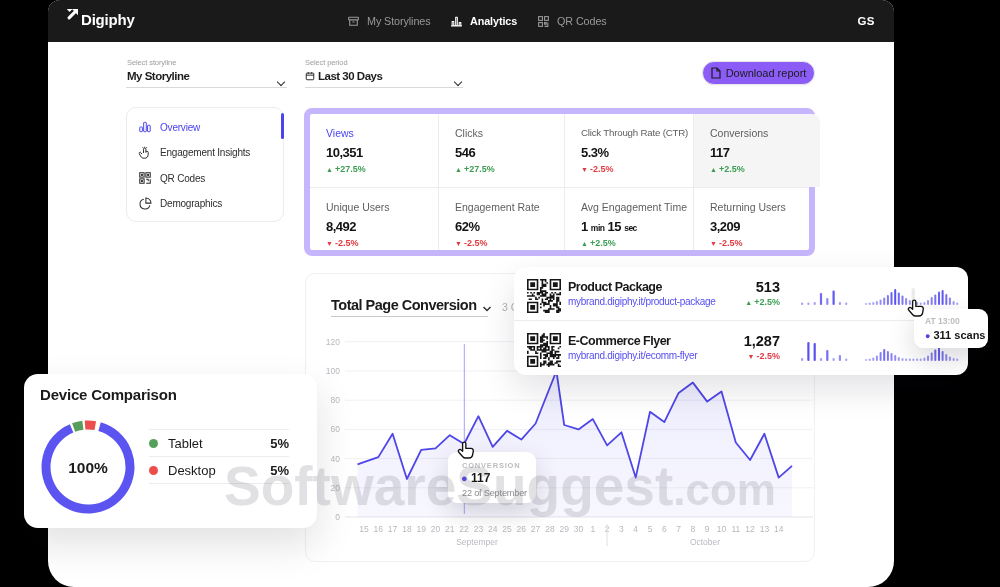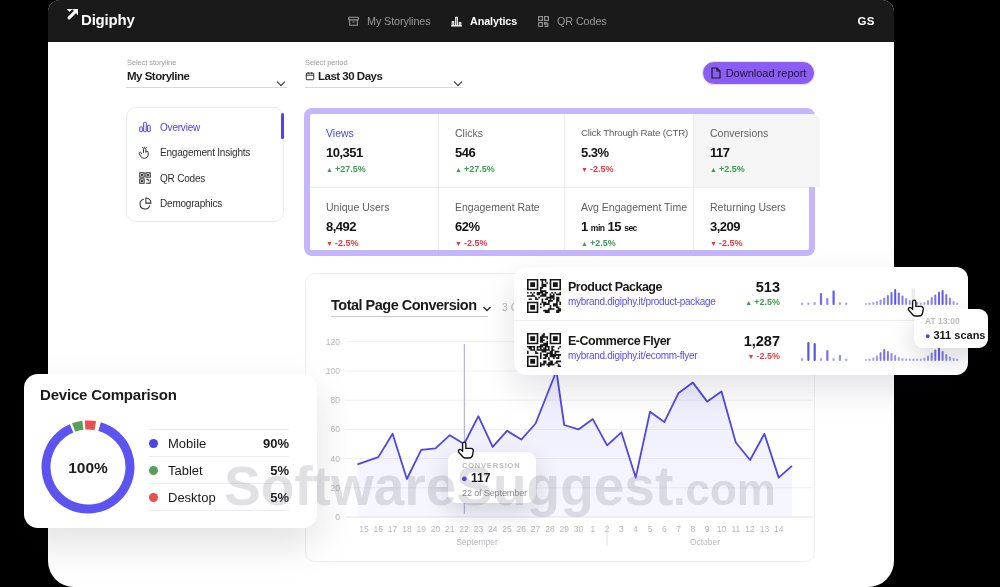--- a/index.html
+++ b/index.html
@@ -341,21 +341,20 @@
 
 <div class="dcard">
   <div class="abs" style="left:16px;top:12px;font-size:15px;font-weight:700;color:#1b1b1b;letter-spacing:-.2px">Device Comparison</div>
   <svg class="abs" style="left:0;top:0" width="130" height="154" viewBox="0 0 130 154">
       <path d="M75.58 52.63 A42 42 0 1 1 47.59 54.34" fill="none" stroke="#5b54f1" stroke-width="9"></path>
       <path d="M49.64 53.53 A42 42 0 0 1 58.88 51.31" fill="none" stroke="#57a05c" stroke-width="9"></path>
       <path d="M61.07 51.10 A42 42 0 0 1 71.29 51.64" fill="none" stroke="#ec4d4d" stroke-width="9"></path>
   <text x="64" y="99" text-anchor="middle" font-size="15.5" font-weight="600" fill="#1c1c1c" font-family="Liberation Sans,sans-serif">100%</text>
     </svg>
   <div class="leg" style="top:55px">
-    <div class="legrow"><span class="dot" style="background:#4a43ee"></span>Mobile<span class="pct">90%</span></div>
     <div class="legrow"><span class="dot" style="background:#57a05c"></span>Tablet<span class="pct">5%</span></div>
     <div class="legrow"><span class="dot" style="background:#ec4d4d"></span>Desktop<span class="pct">5%</span></div>
     <div style="border-top:1px solid #ececec"></div>
   </div>
 </div>
 
 <div class="wm">SoftwareSuggest<span>.com</span></div>
 
 <svg class="abs" style="left:457px;top:440px;z-index:60" width="19" height="21" viewBox="0 0 21 23">
     <path d="M8 2.2c-1 0-1.8.8-1.8 1.8v8.3l-1.5-1.4c-.8-.8-2-.8-2.7 0-.7.7-.7 1.8 0 2.5l4.4 5c.8.9 1.9 1.4 3 1.4h3.9c1.9 0 3.5-1.3 3.9-3.2l.8-4.3c.3-1.6-.9-3.1-2.5-3.1H9.8V4c0-1-.8-1.8-1.8-1.8z" fill="#fff" stroke="#111" stroke-width="1.5" stroke-linejoin="round"></path>

